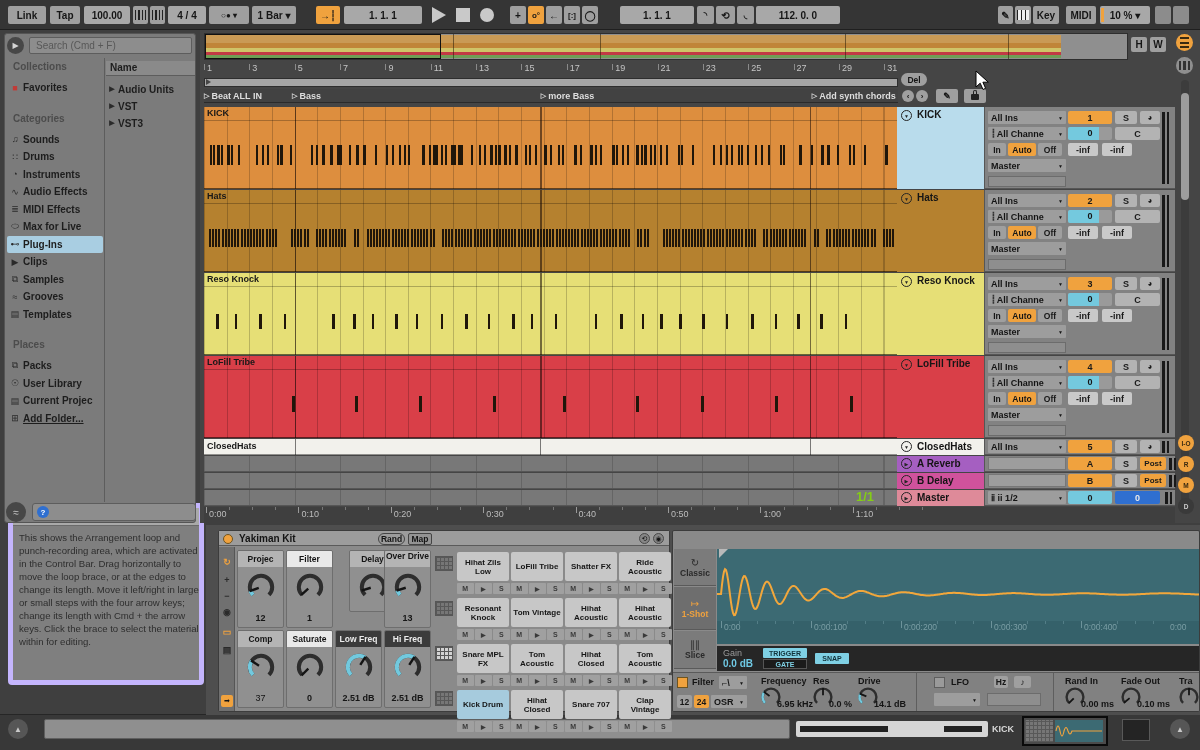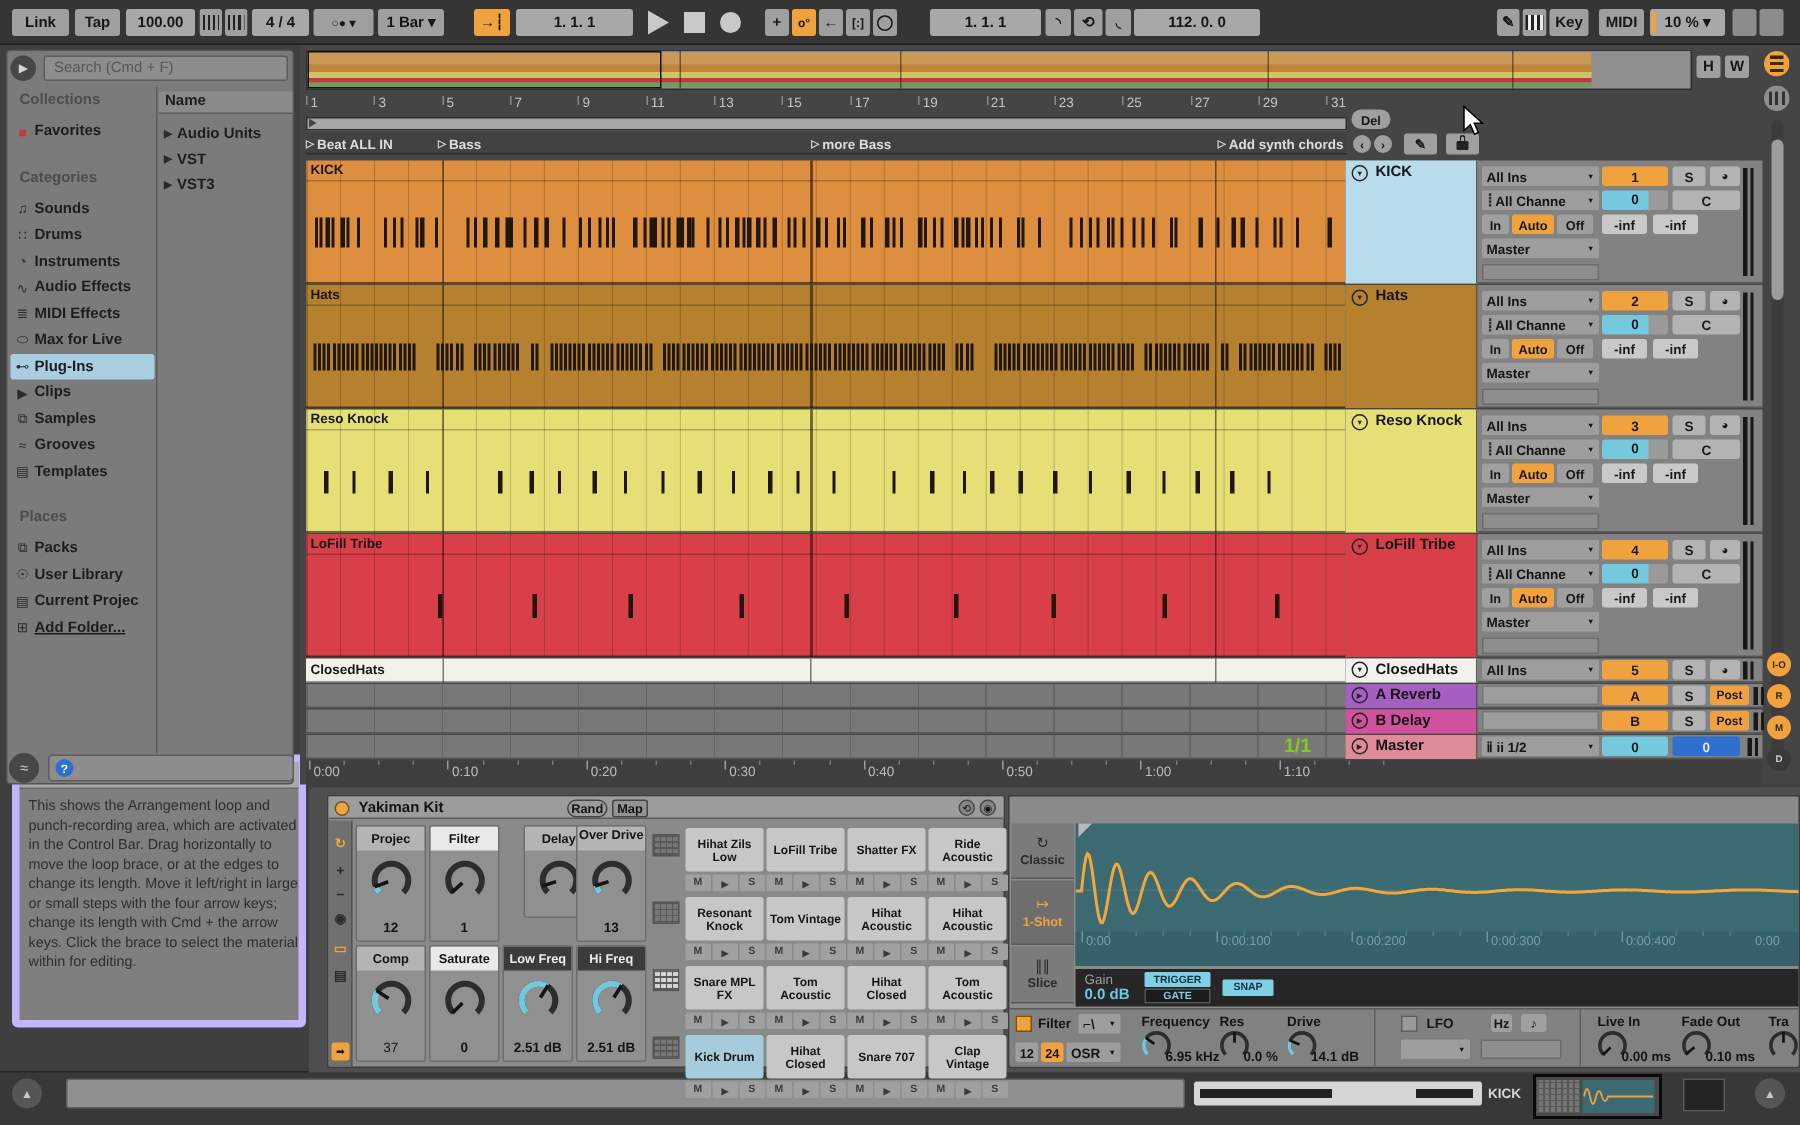--- a/index.html
+++ b/index.html
@@ -1093,21 +1093,21 @@
         </svg>
         <div class="a" style="left: 201px; top: 26px; font-size: 9px; font-weight: bold;">14.1 dB</div>
         <div class="a" style="left: 243px; top: 0px; width: 1px; height: 41px; background: rgb(94, 94, 94);"></div>
         <div class="a" style="left: 261px; top: 4px; width: 11px; height: 11px; background: rgb(154, 154, 154); border: 1px solid rgb(94, 94, 94);"></div>
         <div class="a" style="left: 278px; top: 4px; font-size: 9px; font-weight: bold;">LFO</div>
         <div class="a btn flx" style="left: 321px; top: 3px; width: 14px; height: 12px; font-size: 8.5px;">Hz</div>
         <div class="a btn flx" style="left: 341px; top: 3px; width: 17px; height: 12px; font-size: 8.5px;">♪</div>
         <div class="a dd" style="left: 261px; top: 20px; width: 46px; height: 13px;"></div>
         <div class="a" style="left: 314px; top: 20px; width: 54px; height: 13px; background: rgb(142, 142, 142); border: 1px solid rgb(108, 108, 108);"></div>
         <div class="a" style="left: 380px; top: 0px; width: 1px; height: 41px; background: rgb(94, 94, 94);"></div>
-        <div class="a" style="left: 392px; top: 3px; font-size: 9px; font-weight: bold;">Live In</div>
+        <div class="a" style="left: 392px; top: 3px; font-size: 9px; font-weight: bold;">Rand In</div>
         <svg width="24" height="24" viewBox="-20 -20 40 40" style="position: absolute; left: 390px; top: 12px;">
           <path d="M-9.90,9.90 A14,14 0 1 1 9.90,9.90" stroke="#2d2d2d" stroke-width="4" fill="none"></path>
           <line x1="-2.121320343559643" y1="2.1213203435596424" x2="-10.606601717798213" y2="10.606601717798211" stroke="#141414" stroke-width="3"></line>
         </svg>
         <div class="a" style="left: 408px; top: 26px; font-size: 9px; font-weight: bold;">0.00 ms</div>
         <div class="a" style="left: 448px; top: 3px; font-size: 9px; font-weight: bold;">Fade Out</div>
         <svg width="24" height="24" viewBox="-20 -20 40 40" style="position: absolute; left: 446px; top: 12px;">
           <path d="M-9.90,9.90 A14,14 0 1 1 9.90,9.90" stroke="#2d2d2d" stroke-width="4" fill="none"></path>
           <line x1="-2.3115397283273684" y1="1.9122719692460683" x2="-11.557698641636842" y2="9.56135984623034" stroke="#141414" stroke-width="3"></line>
         </svg>

